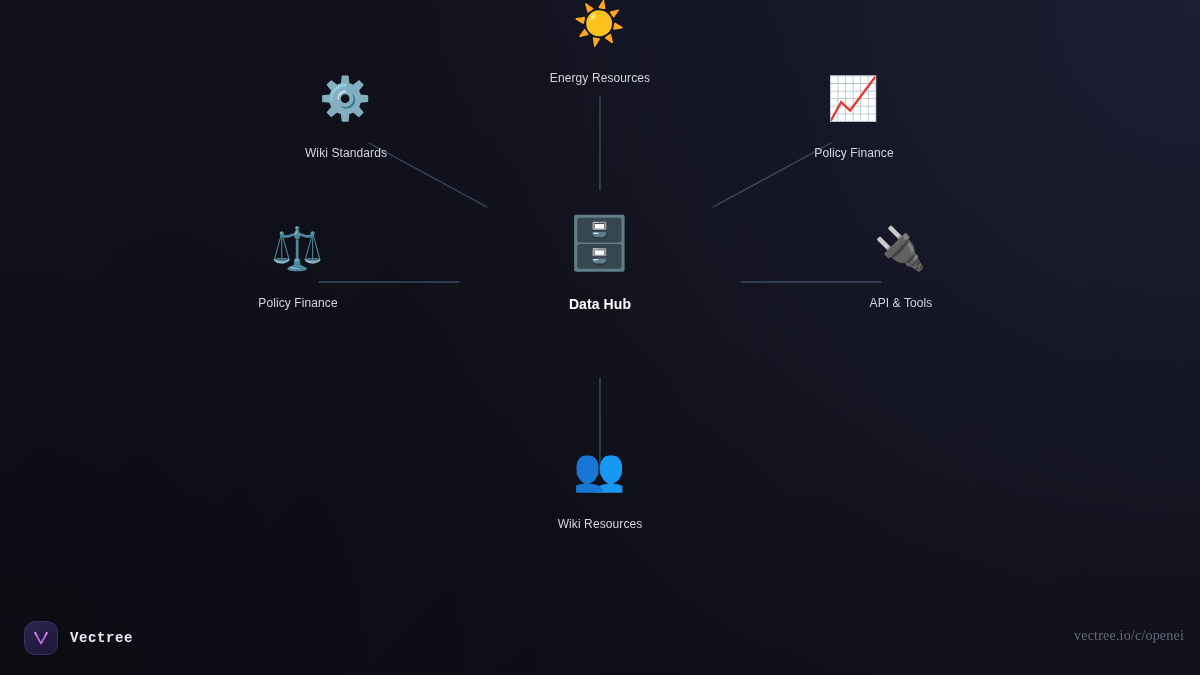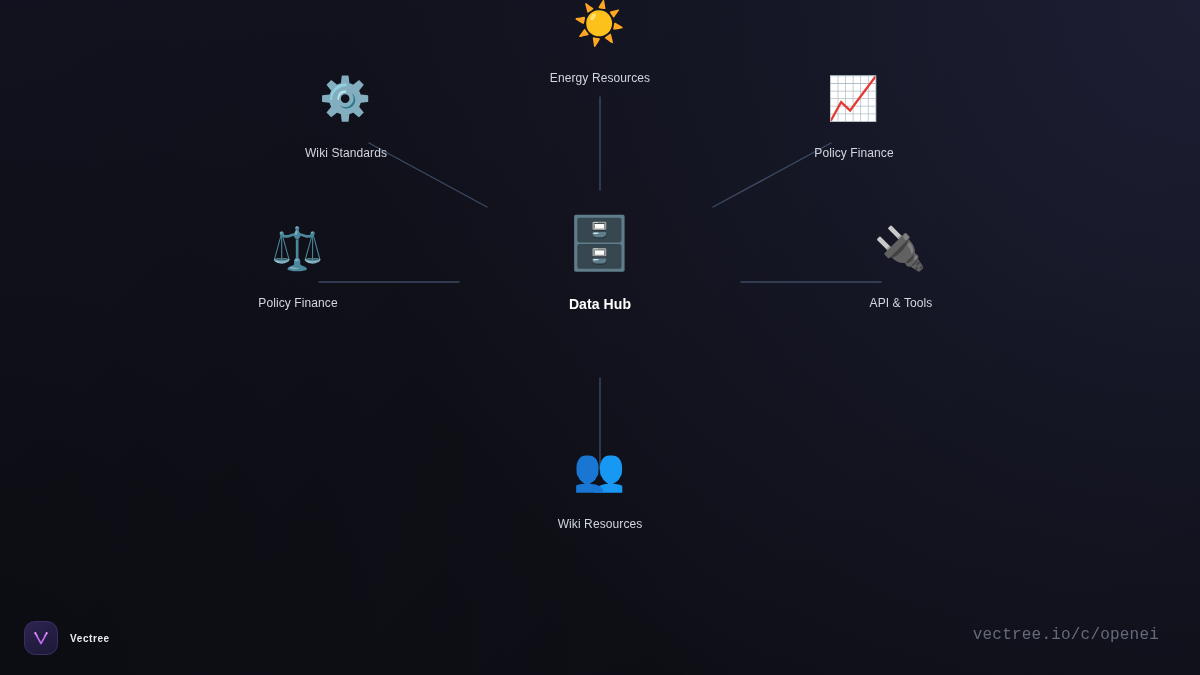--- a/index.html
+++ b/index.html
@@ -74,40 +74,40 @@
   }
   #brand-logo {
     width:34px; height:34px;
     border-radius:11px;
     background:linear-gradient(150deg,#2d2550 0%,#241d42 55%,#1d1836 100%);
     border:1px solid #3a2f63;
     display:flex; align-items:center; justify-content:center;
     flex:0 0 auto;
   }
   #brand-name {
-    font-family:Liberation Sans, sans-serif;
-    font-size:10px;
+    font-family:Liberation Mono, monospace;
+    font-size:14px;
     font-weight:bold;
     color:#e9ebf2;
     letter-spacing:0.6px;
   }
   #brand-title {
     font-family:"DejaVu Sans Mono", monospace;
     font-size:31px;
     font-weight:bold;
     color:#ffffff;
     letter-spacing:0.5px;
     line-height:1.05;
   }
   #site-url {
     position:absolute;
-    right:41px;
+    right:16px;
     bottom:31px;
-    font-family:Liberation Mono, monospace;
-    font-size:16px;
+    font-family:Liberation Serif, serif;
+    font-size:14px;
     color:#656b7a;
     letter-spacing:0.2px;
   }
 </style>
 </head>
 <body>
 
 <div id="stage">
 
   <svg id="edges" viewBox="0 0 1200 675" xmlns="http://www.w3.org/2000/svg">

